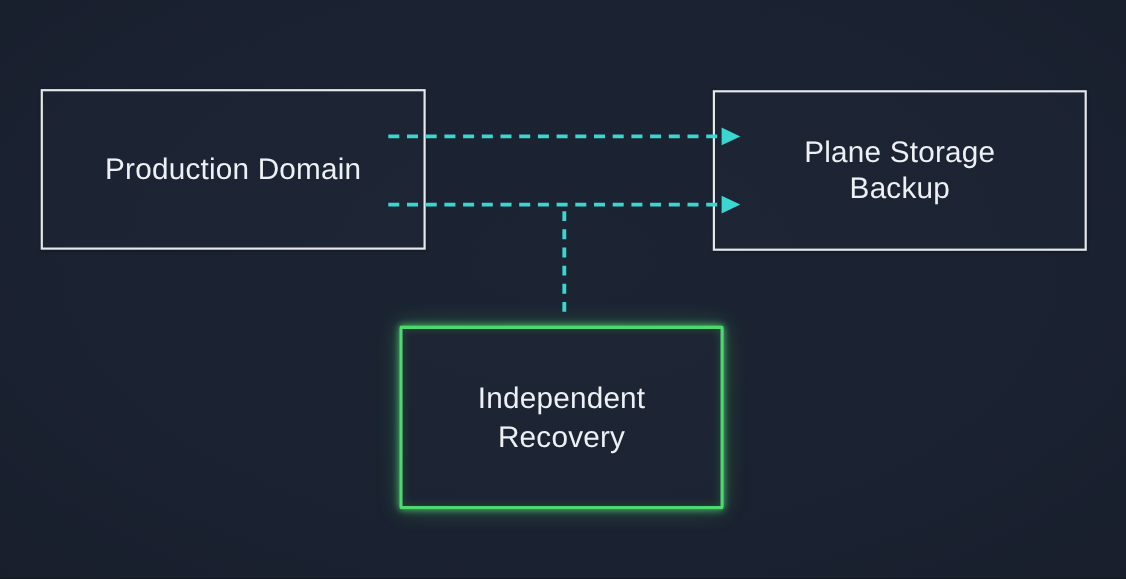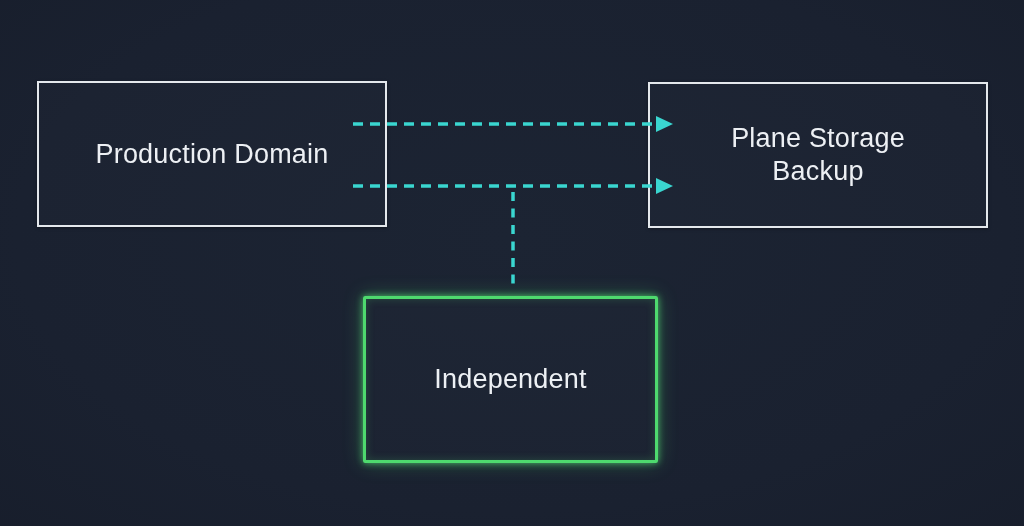--- a/index.html
+++ b/index.html
@@ -84,20 +84,21 @@
     <span class="node-line">Production Domain</span>
   </div>
 
   <div class="node node-plain node-backup">
     <span class="node-line">Plane Storage</span>
     <span class="node-line">Backup</span>
   </div>
 
   <div class="node node-recovery">
     <span class="node-line">Independent</span>
+    <span class="node-line">Recovery</span>
   </div>
 
   <svg class="connector-layer" viewBox="0 0 1024 526">
     <line x1="353" y1="124" x2="654" y2="124" stroke-width="3.5" stroke-dasharray="10 7" stroke-linecap="butt" stroke="#3ad6d0"></line>
     <polygon points="656,116 656,132 673,124" stroke="none" fill="#3ad6d0"></polygon>
 
     <line x1="353" y1="186" x2="654" y2="186" stroke-width="3.5" stroke-dasharray="10 7" stroke-linecap="butt" stroke="#3ad6d0"></line>
     <polygon points="656,178 656,194 673,186" stroke="none" fill="#3ad6d0"></polygon>
 
     <line x1="513" y1="192" x2="513" y2="284" stroke-width="3.5" stroke-dasharray="9 7.5" stroke-linecap="butt" stroke="#3ad6d0"></line>

